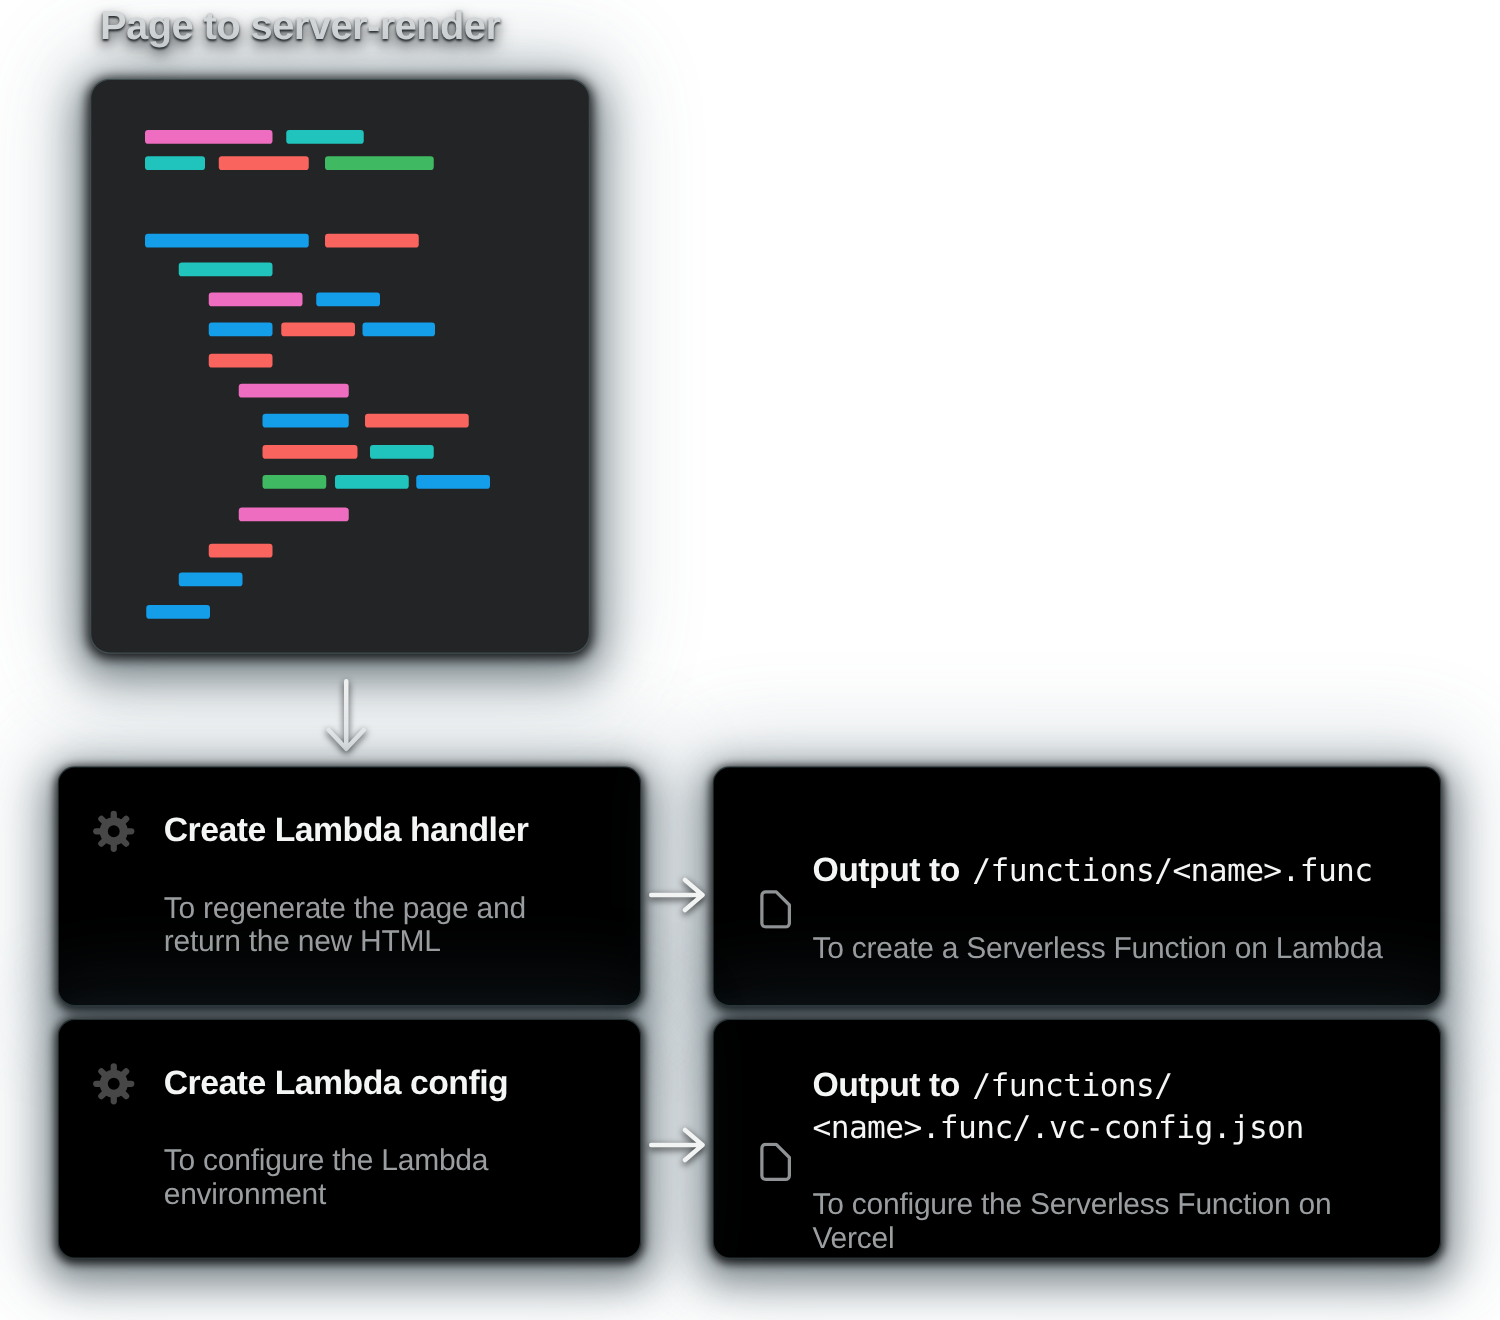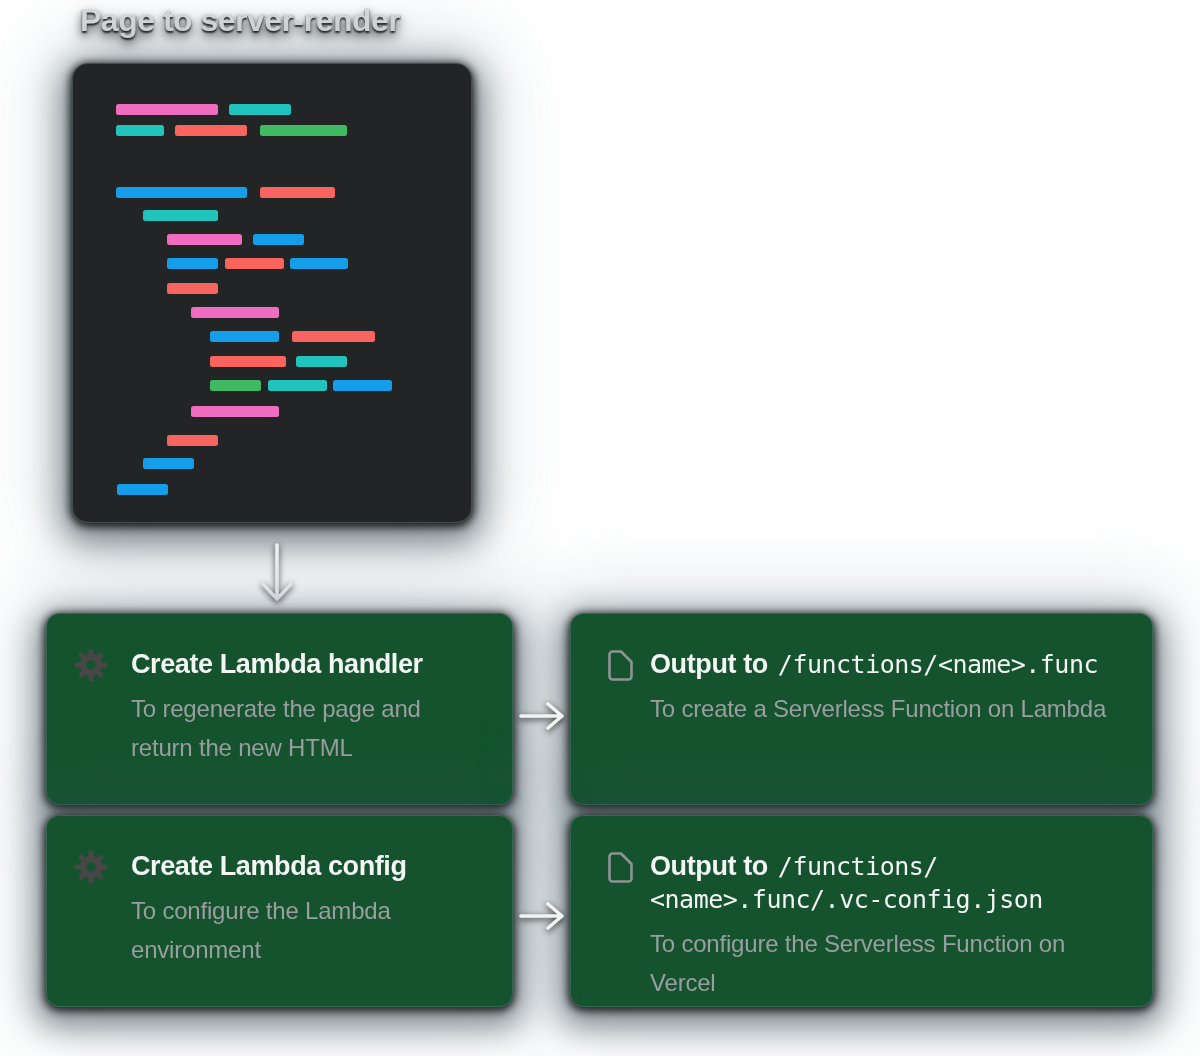--- a/index.html
+++ b/index.html
@@ -13,39 +13,39 @@
     text-shadow:0 2px 2px rgba(8,12,14,.85),0 5px 9px rgba(8,12,14,.6),0 9px 18px rgba(8,12,14,.35);
   }
   .code-block{
     position:absolute;left:72px;top:63px;width:400px;height:460px;box-sizing:border-box;
     background:#232425;border:1px solid rgba(116,146,156,.38);border-radius:16px;
     box-shadow:0 2px 9px 2px rgba(0,0,0,.82),0 10px 32px 10px rgba(18,36,44,.5),0 0 70px 22px rgba(70,100,112,.22);
   }
   .bar{position:absolute;height:11px;border-radius:2.5px;}
   .card{
     position:absolute;box-sizing:border-box;display:flex;align-items:flex-start;
-    background:#14532d;border:1px solid rgba(116,146,156,.35);border-radius:14px;
+    background:#000000;border:1px solid rgba(116,146,156,.35);border-radius:14px;
     box-shadow:0 2px 8px 2px rgba(0,0,0,.8),0 10px 30px 10px rgba(18,36,44,.48),0 0 70px 24px rgba(80,112,125,.2);
   }
   .card.left-col{left:46px;width:467px;padding:34px 24px 0 27px;gap:23px;}
-  .card.right-col{left:570px;width:583px;padding:34px 20px 0 37px;gap:17px;}
+  .card.right-col{left:570px;width:583px;padding:34px 20px 0 37px;gap:17px;align-items:center;}
   .card.row-1{top:613px;height:192px;}
   .card.row-2{top:815px;height:192px;}
   .icon{flex:none;}
   .icon.gear{margin-top:0px;}
   .icon.file{margin-top:2px;}
   .card-title{
     font-size:27px;font-weight:700;letter-spacing:-0.4px;line-height:33px;color:#f4f5f5;
   }
   .mono{
     font-family:"DejaVu Sans Mono",monospace;font-size:25px;font-weight:400;letter-spacing:-0.5px;
   }
   .sans-prefix{margin-right:10px;}
   .card-desc{
-    margin-top:8px;font-size:24px;line-height:39px;letter-spacing:-0.2px;color:#9b9ea0;
+    margin-top:32px;font-size:24px;line-height:27px;letter-spacing:-0.2px;color:#9b9ea0;
   }
   .left-col .card-desc{max-width:330px;}
   .right-col .card-desc{max-width:478px;}
   .arrow{position:absolute;filter:drop-shadow(0 2px 3px rgba(0,0,0,.75));}
   .arrow.down{left:259px;top:542px;}
   .arrow.right-1{left:518px;top:701px;}
   .arrow.right-2{left:518px;top:901px;}
 </style>
 </head>
 <body>

